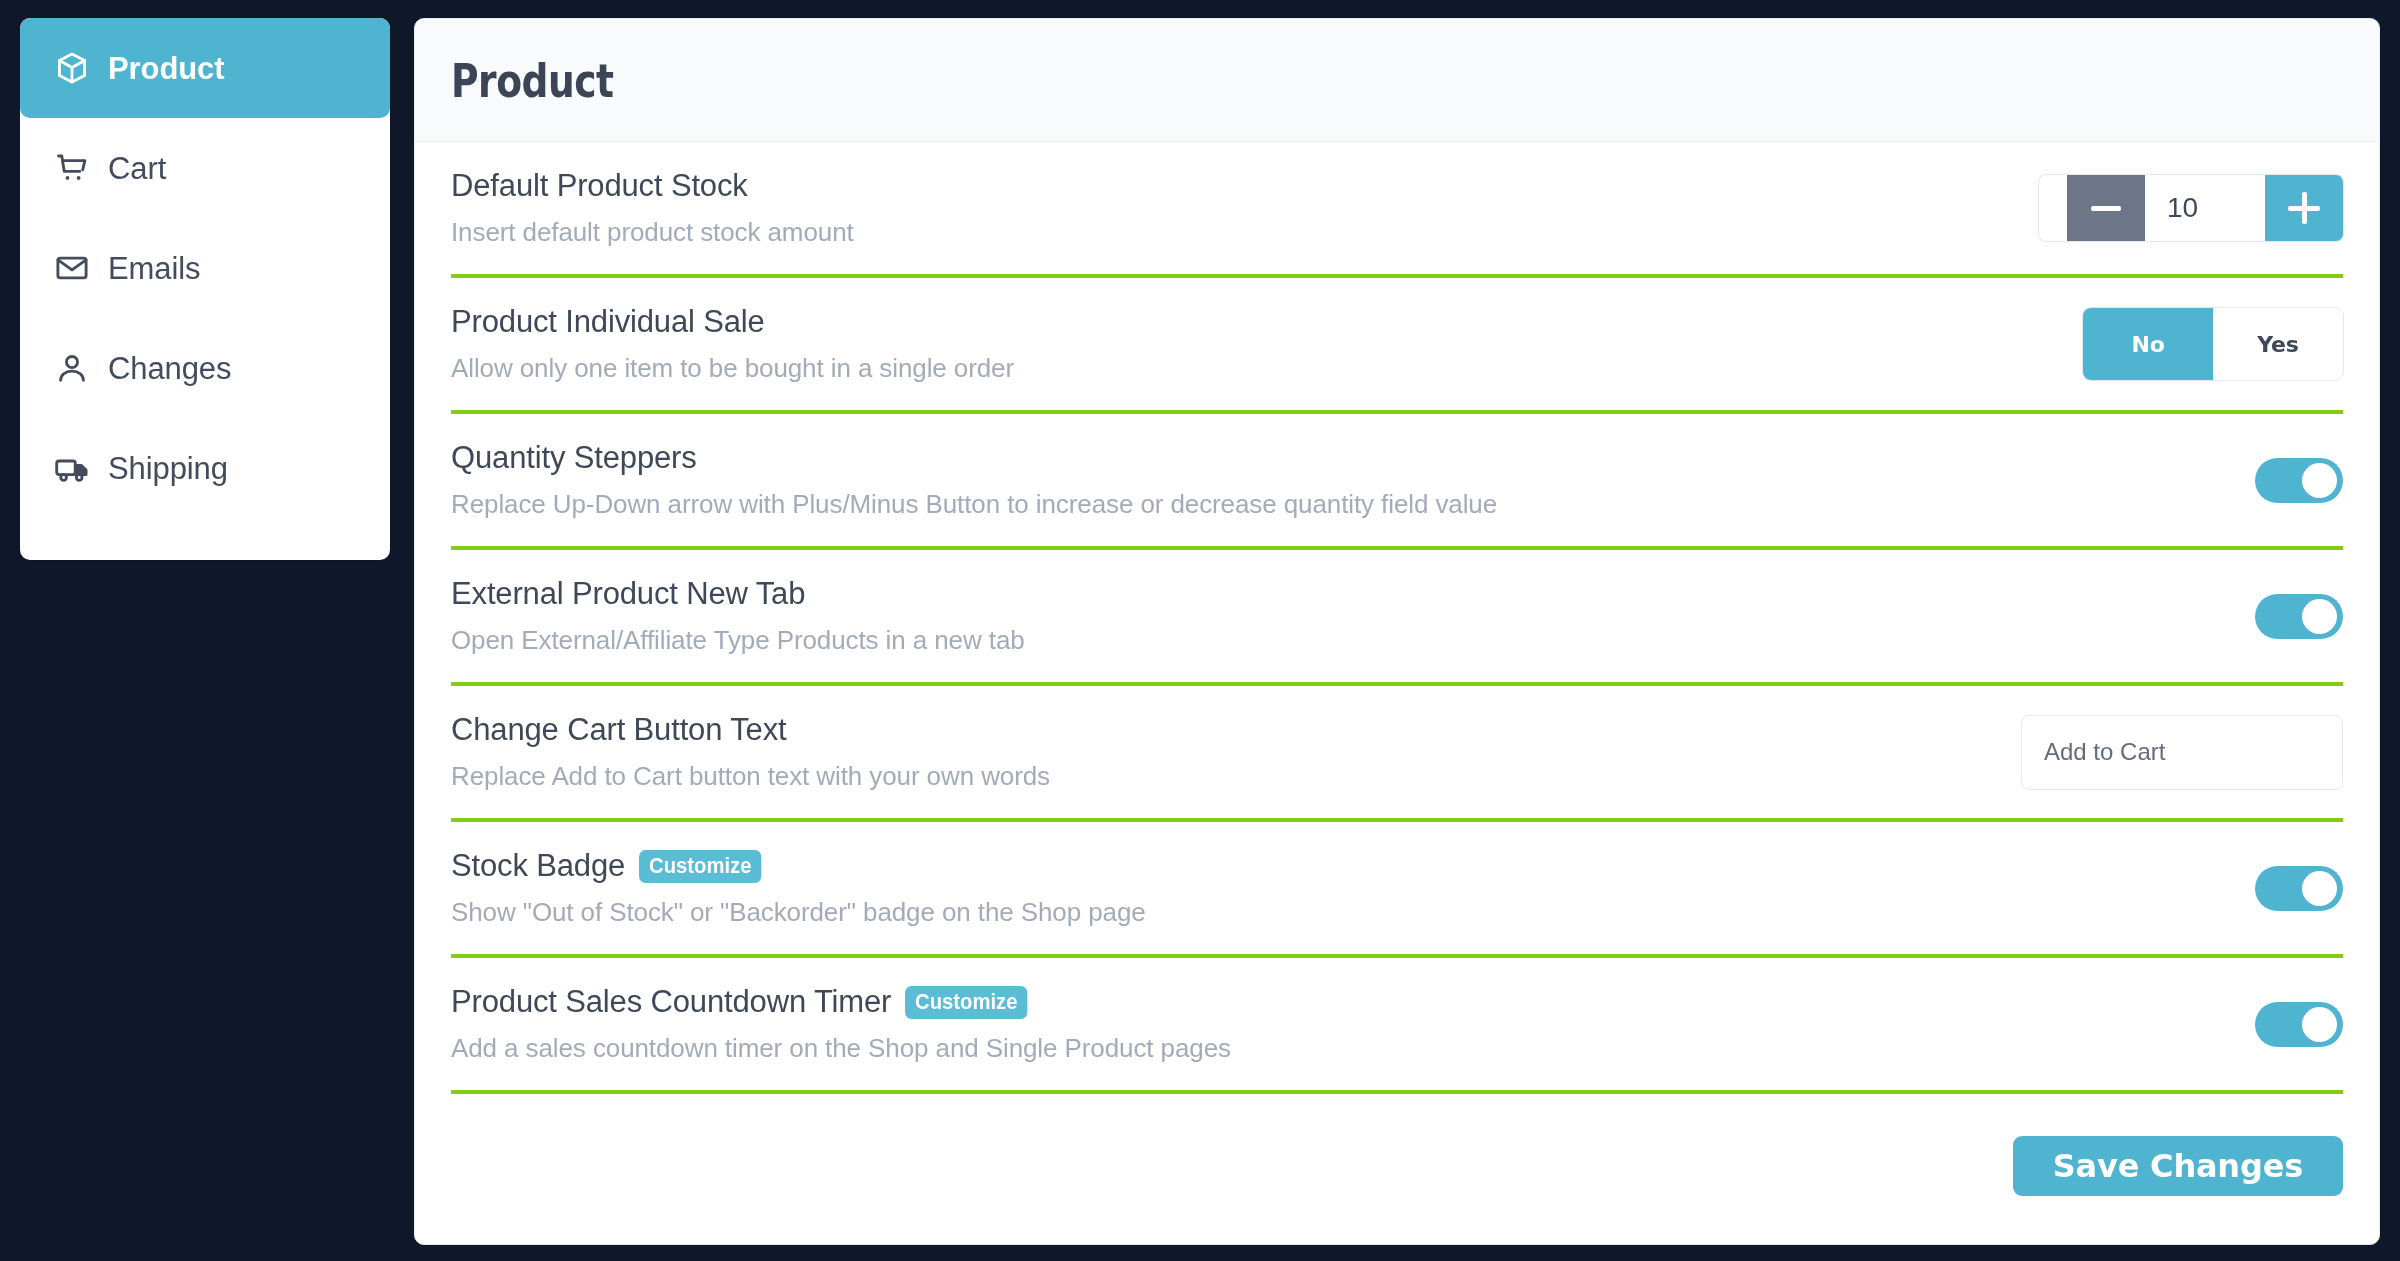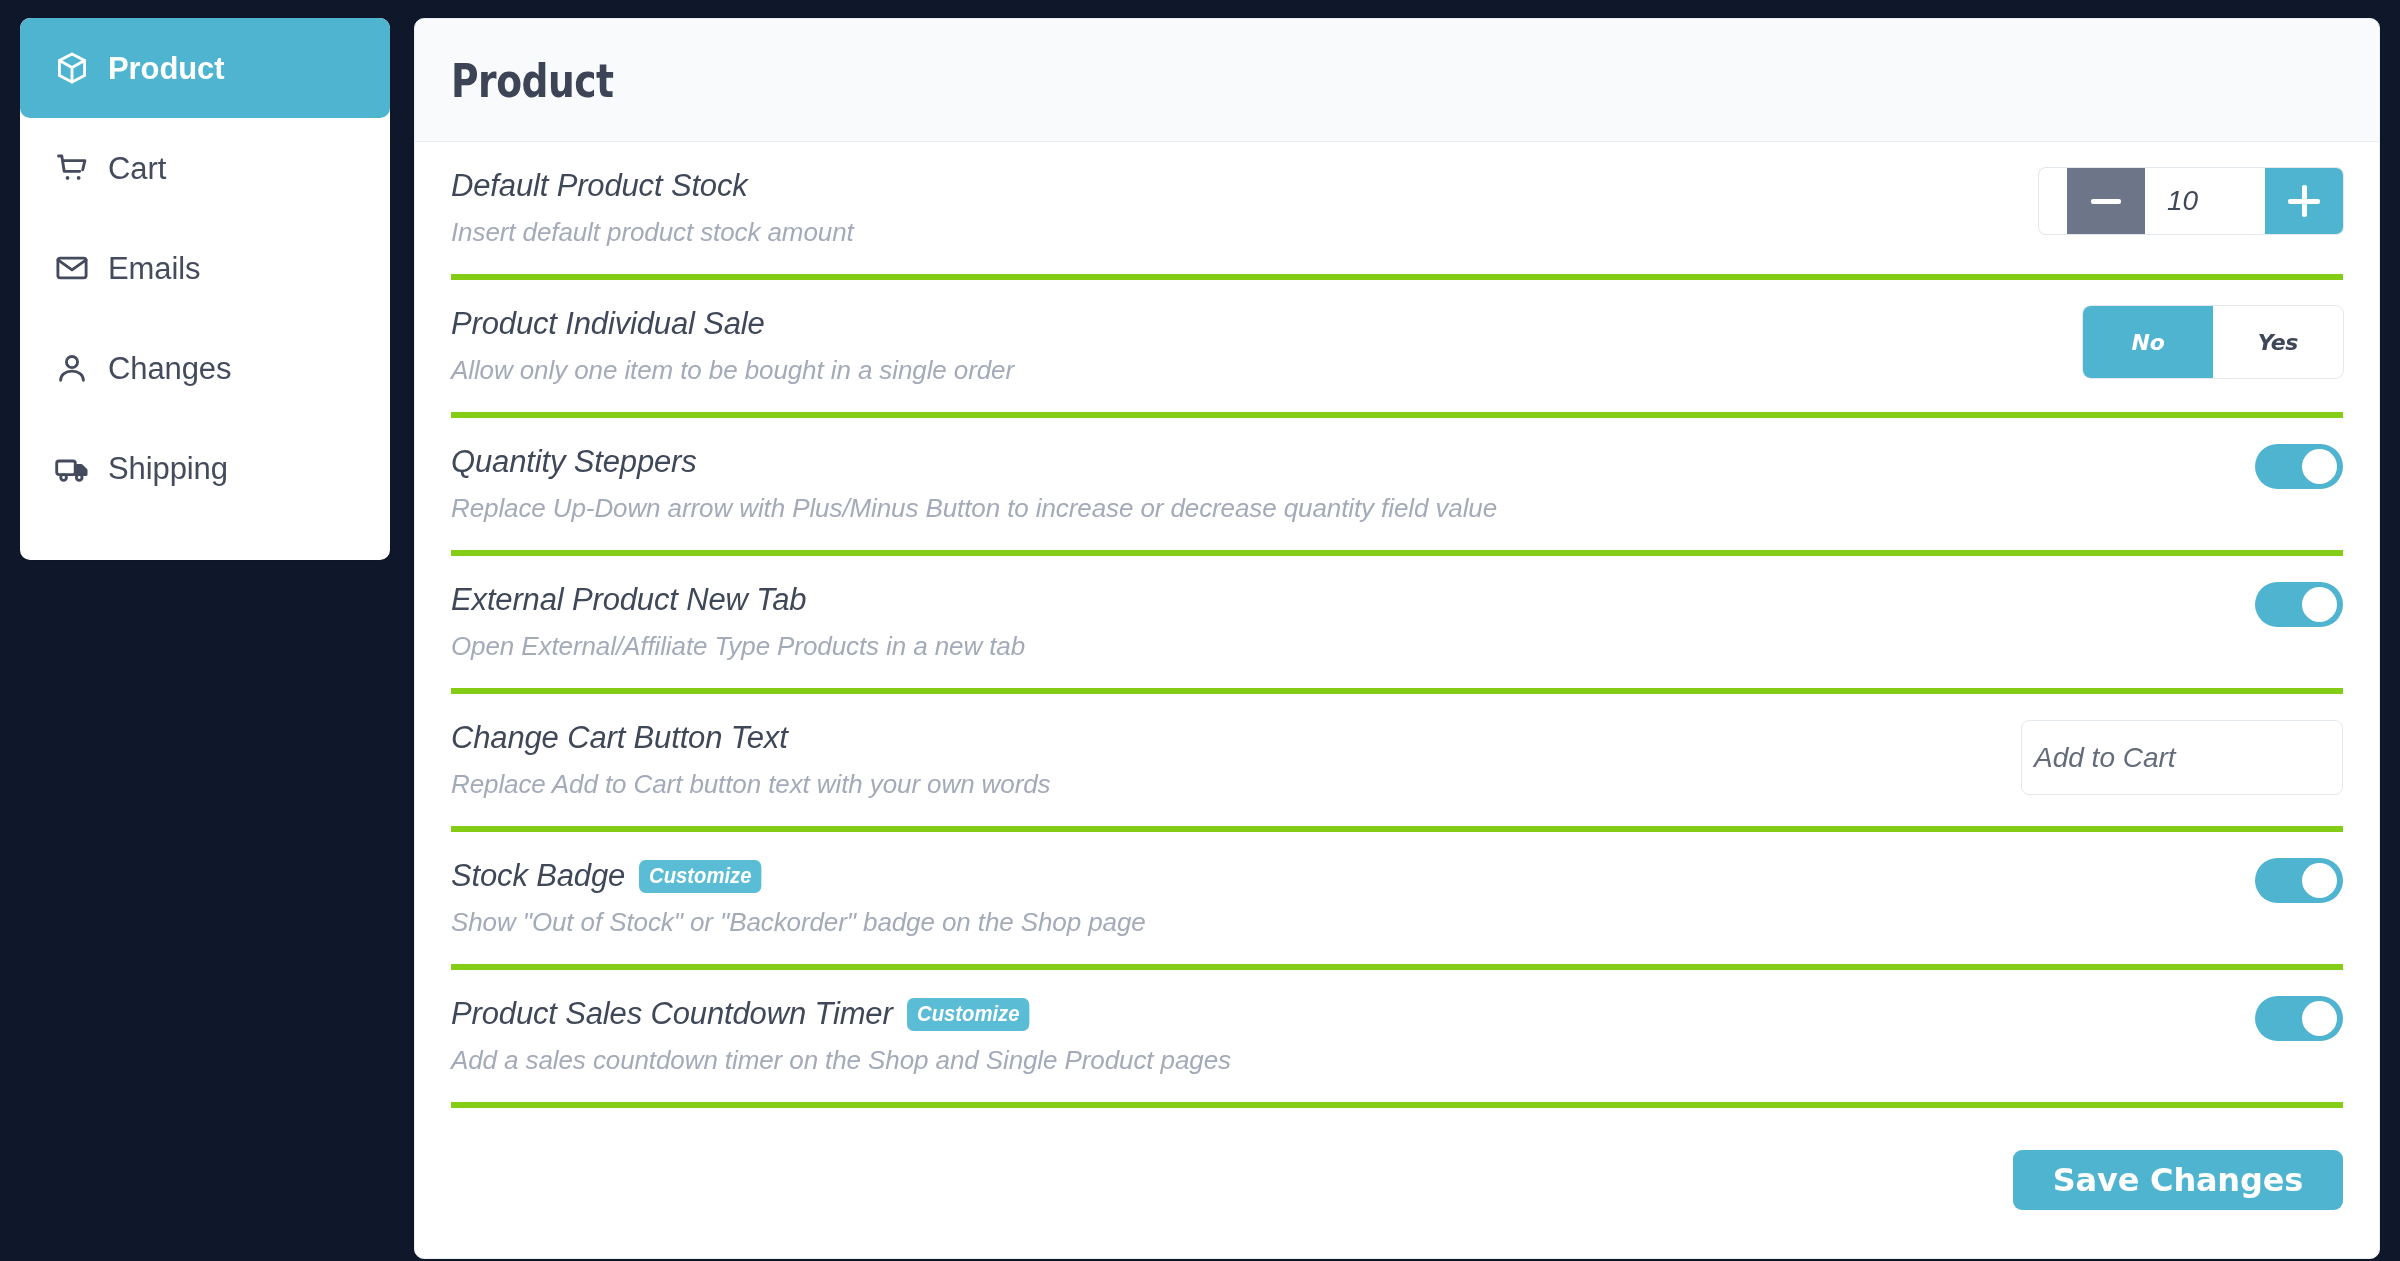--- a/index.html
+++ b/index.html
@@ -92,26 +92,26 @@
     transform: scaleX(0.80);
     transform-origin: left center;
     white-space: nowrap;
   }
 
   .panel-body { padding: 0 36px; flex: 1 1 auto; }
 
   
   .row {
     display: flex;
+    align-items: center;
     justify-content: space-between;
     gap: 30px;
     min-height: 136px;
-    border-bottom: 6px solid #84cc16;
+    border-bottom: 4px solid #84cc16;
     padding: 26px 0;
-    font-style: italic;
   }
   .row-text { flex: 1 1 auto; min-width: 0; }
   .row-title-line {
     display: flex;
     align-items: center;
     gap: 14px;
     margin-bottom: 13px;
   }
   .row-title {
     font-size: 31px;
@@ -229,22 +229,22 @@
   }
 
   
   .text-input {
     width: 322px;
     height: 75px;
     border: 1px solid #e3e8ed;
     border-radius: 8px;
     display: flex;
     align-items: center;
-    padding: 0 12px;
-    font-size: 28px;
+    padding: 0 22px;
+    font-size: 24px;
     color: #646c7c;
     background: #ffffff;
     cursor: text;
   }
 
   
   .panel-foot {
     display: flex;
     justify-content: flex-end;
     padding: 42px 0 48px 0;

